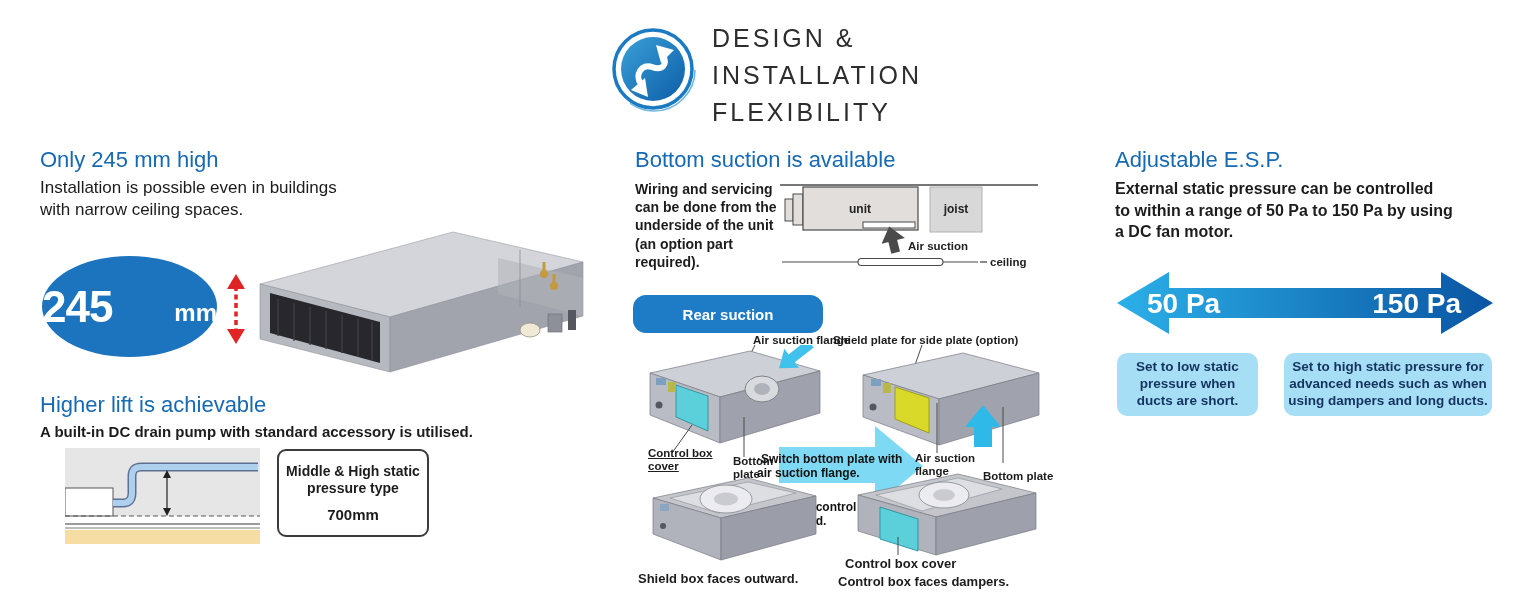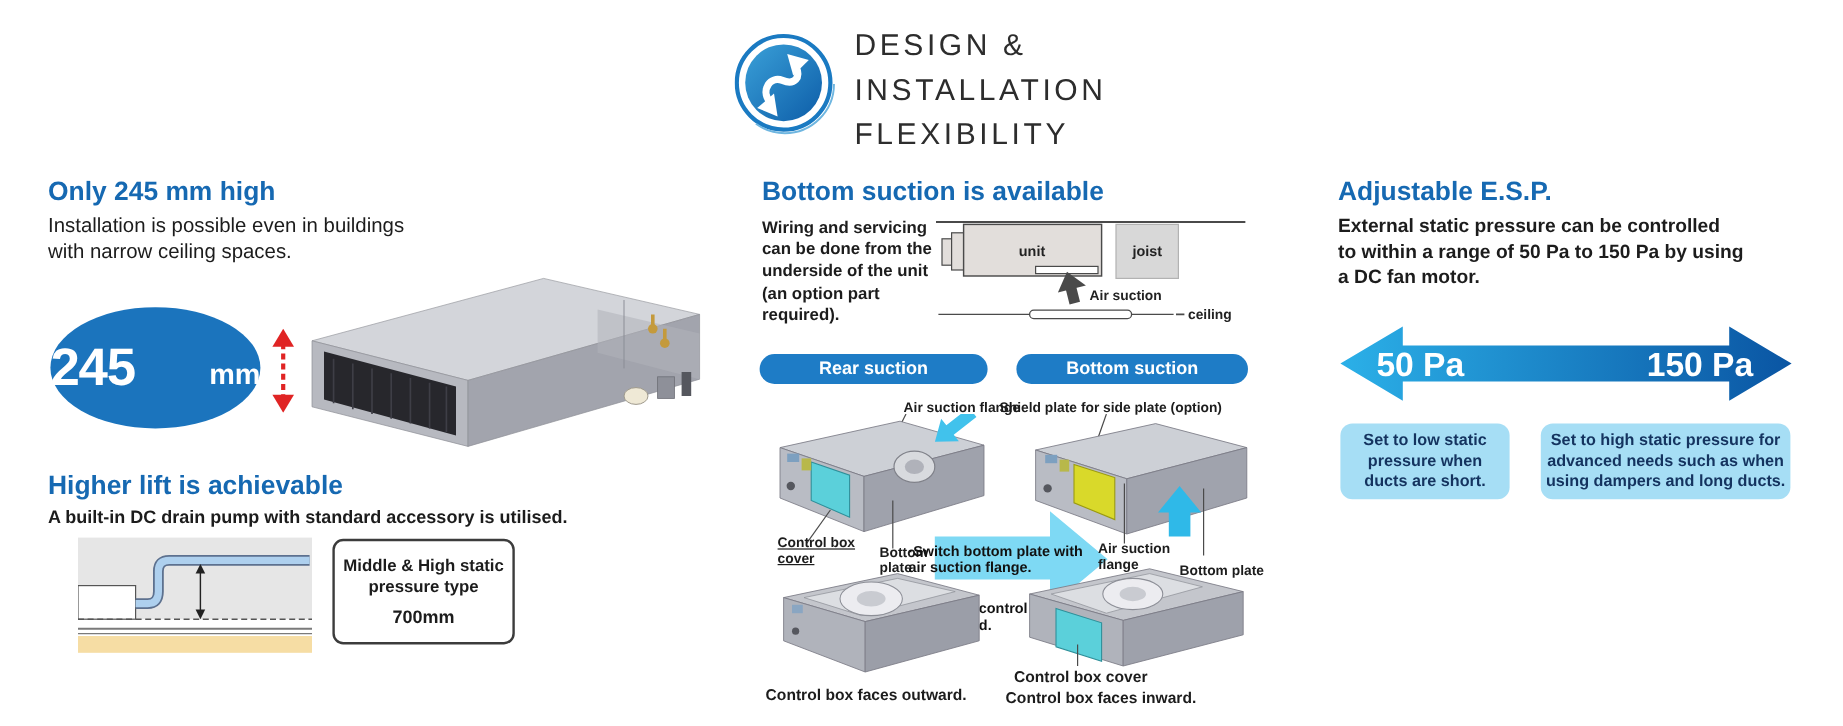--- a/index.html
+++ b/index.html
@@ -5,40 +5,40 @@
   * { margin:0; padding:0; box-sizing:border-box; }
   html,body { background:#ffffff; }
   body { font-family:"Liberation Sans", sans-serif; }
   .canvas { position:relative; width:1536px; height:605px; background:#fff; overflow:hidden; }
   .abs { position:absolute; }
 
   
   .hdr-title { font-size:25px; line-height:37px; letter-spacing:3px; color:#2d2d2d; font-weight:400; }
 
   
-  .h-blue { color:#1669b2; font-weight:bold; font-size:22px; }
+  .h-blue { color:#1669b2; font-weight:normal; font-size:22px; }
   .body-txt { color:#1c1c1c; font-weight:normal; font-size:17px; line-height:1.3; white-space:pre-line; }
   .body-sm { color:#1c1c1c; font-weight:bold; font-size:15px; }
   .body-r { color:#1c1c1c; font-weight:bold; font-size:16px; line-height:1.35; white-space:pre-line; }
 
   
   .badge { width:175px; height:101px; background:#1b74bd; border-radius:50%;
            display:flex; align-items:center; justify-content:space-between; color:#fff; }
   .badge .v { font-size:44px; font-weight:bold; letter-spacing:-1px; }
   .badge .u { font-size:24px; font-weight:bold; margin-top:12px; }
 
   
   .info-box { width:152px; height:88px; border:2px solid #3c3c3c; border-radius:9px; background:#fff;
               display:flex; flex-direction:column; align-items:center; justify-content:center; text-align:center; }
   .info-box .t { font-size:14px; font-weight:bold; color:#1c1c1c; line-height:1.2; white-space:pre-line; }
   .info-box .v { font-size:15px; font-weight:bold; color:#1c1c1c; margin-top:9px; }
 
   
   .intro { width:162px; white-space:pre-line; font-size:14px; font-weight:bold; color:#1c1c1c; line-height:1.3; }
-  .pill-btn { height:25px; background:#1e7cc6; border-radius:13px; border:none; color:#fff;
+  .pill-btn { height:38px; background:#1e7cc6; border-radius:13px; border:none; color:#fff;
               font-family:"Liberation Sans",sans-serif; font-weight:bold; font-size:15px;
               display:flex; align-items:center; justify-content:center; cursor:pointer; }
   .dlabel { font-size:11.5px; font-weight:bold; color:#1c1c1c; line-height:1.15; white-space:pre-line; }
   .caption { font-size:13px; font-weight:bold; color:#1c1c1c; }
   .notes { font-size:12px; font-weight:bold; color:#111; line-height:1.18; white-space:pre-line; }
   .notes .n2 { margin-top:5px; }
 
   
   .note-box { background:#a6def5; border-radius:10px; display:flex; align-items:center; justify-content:center;
               text-align:center; font-size:13.5px; font-weight:bold; color:#14335f; line-height:1.25; white-space:pre-line; }
@@ -165,21 +165,20 @@
       </g>
       <text x="128" y="72" font-size="11.5" font-weight="bold" fill="#222">Air suction</text>
       <line x1="2" y1="84" x2="198" y2="84" stroke="#4a4a4a" stroke-width="1.1"></line>
       <rect x="78" y="80.5" width="85" height="7" rx="3.5" fill="#ffffff" stroke="#4a4a4a" stroke-width="1.1"></rect>
       <line x1="200" y1="84" x2="207" y2="84" stroke="#4a4a4a" stroke-width="1.3"></line>
       <text x="210" y="88" font-size="11.5" font-weight="bold" fill="#222">ceiling</text>
     </svg>
   </div>
 
   <button class="abs pill-btn" style="left:633px; top:295px; width:190px;">Rear suction</button>
-  <button class="abs pill-btn" style="left:847px; top:295px; width:193px;">Bottom suction</button>
 
   <div class="abs dlabel" style="left:753px; top:334px;">Air suction flange</div>
   <div class="abs dlabel" style="left:833px; top:334px;">Shield plate for side plate (option)</div>
 
   <div class="abs" style="left:632px; top:345px;">
     <svg width="205" height="122" viewBox="0 0 205 122">
       <line x1="123" y1="0" x2="116" y2="14" stroke="#4a4a4a" stroke-width="1"></line>
       <polygon points="18,28 118,6 188,26 88,52" fill="#cdd0d6" stroke="#7a7a84" stroke-width="0.7"></polygon>
       <polygon points="18,28 88,52 88,98 18,70" fill="#b9bcc4" stroke="#7a7a84" stroke-width="0.7"></polygon>
       <polygon points="88,52 188,26 188,68 88,98" fill="#9fa2ac" stroke="#7a7a84" stroke-width="0.7"></polygon>
@@ -239,36 +238,36 @@
       <polygon points="15,30 110,10 178,28 83,50" fill="#c4c6cc" stroke="#7a7a84" stroke-width="0.7"></polygon>
       <polygon points="32,30 110,14 158,25 80,45" fill="#dcdee2" stroke="#8d8f97" stroke-width="0.6"></polygon>
       <ellipse cx="88" cy="31" rx="26" ry="14" fill="#ececf0" stroke="#8d8f97" stroke-width="0.9"></ellipse>
       <ellipse cx="88" cy="31" rx="12" ry="6.5" fill="#c9cbd1"></ellipse>
       <polygon points="15,30 83,50 83,92 15,66" fill="#b0b3bb" stroke="#7a7a84" stroke-width="0.7"></polygon>
       <polygon points="83,50 178,28 178,66 83,92" fill="#9b9ea8" stroke="#7a7a84" stroke-width="0.7"></polygon>
       <rect x="22" y="36" width="9" height="7" fill="#8aa6c2"></rect>
       <circle cx="25" cy="58" r="3" fill="#55575e"></circle>
     </svg>
   </div>
-  <div class="abs caption" style="left:638px; top:571px;">Control box faces outward.</div>
+  <div class="abs caption" style="left:638px; top:571px;">Shield box faces outward.</div>
 
   <div class="abs" style="left:840px; top:465px;">
     <svg width="220" height="92" viewBox="0 0 220 92">
       <polygon points="18,30 118,9 196,28 96,52" fill="#c4c6cc" stroke="#7a7a84" stroke-width="0.7"></polygon>
       <polygon points="36,30 118,13 162,24 82,46" fill="#dcdee2" stroke="#8d8f97" stroke-width="0.6"></polygon>
       <ellipse cx="104" cy="30" rx="25" ry="13" fill="#ececf0" stroke="#8d8f97" stroke-width="0.9"></ellipse>
       <ellipse cx="104" cy="30" rx="11" ry="6" fill="#c9cbd1"></ellipse>
       <polygon points="18,30 96,52 96,90 18,66" fill="#b0b3bb" stroke="#7a7a84" stroke-width="0.7"></polygon>
       <polygon points="40,42 78,54 78,86 40,74" fill="#5bd0da" stroke="#2e8f99" stroke-width="0.9"></polygon>
       <polygon points="96,52 196,28 196,64 96,90" fill="#9ea1ab" stroke="#7a7a84" stroke-width="0.7"></polygon>
       <line x1="58" y1="72" x2="58" y2="90" stroke="#4a4a4a" stroke-width="1"></line>
     </svg>
   </div>
   <div class="abs caption" style="left:845px; top:556px;">Control box cover</div>
-  <div class="abs caption" style="left:838px; top:574px;">Control box faces inward.</div>
+  <div class="abs caption" style="left:838px; top:574px;">Control box faces dampers.</div>
 
   <div class="abs h-blue" style="left:1115px; top:147px;">Adjustable E.S.P.</div>
   <div class="abs body-r" style="left:1115px; top:178px; width:420px;">External static pressure can be controlled
 to within a range of 50 Pa to 150 Pa by using
 a DC fan motor.</div>
 
   <div class="abs" style="left:1115px; top:267px;">
     <svg width="380" height="72" viewBox="0 0 380 72">
       <defs>
         <linearGradient id="espg" x1="0" y1="0" x2="1" y2="0">

